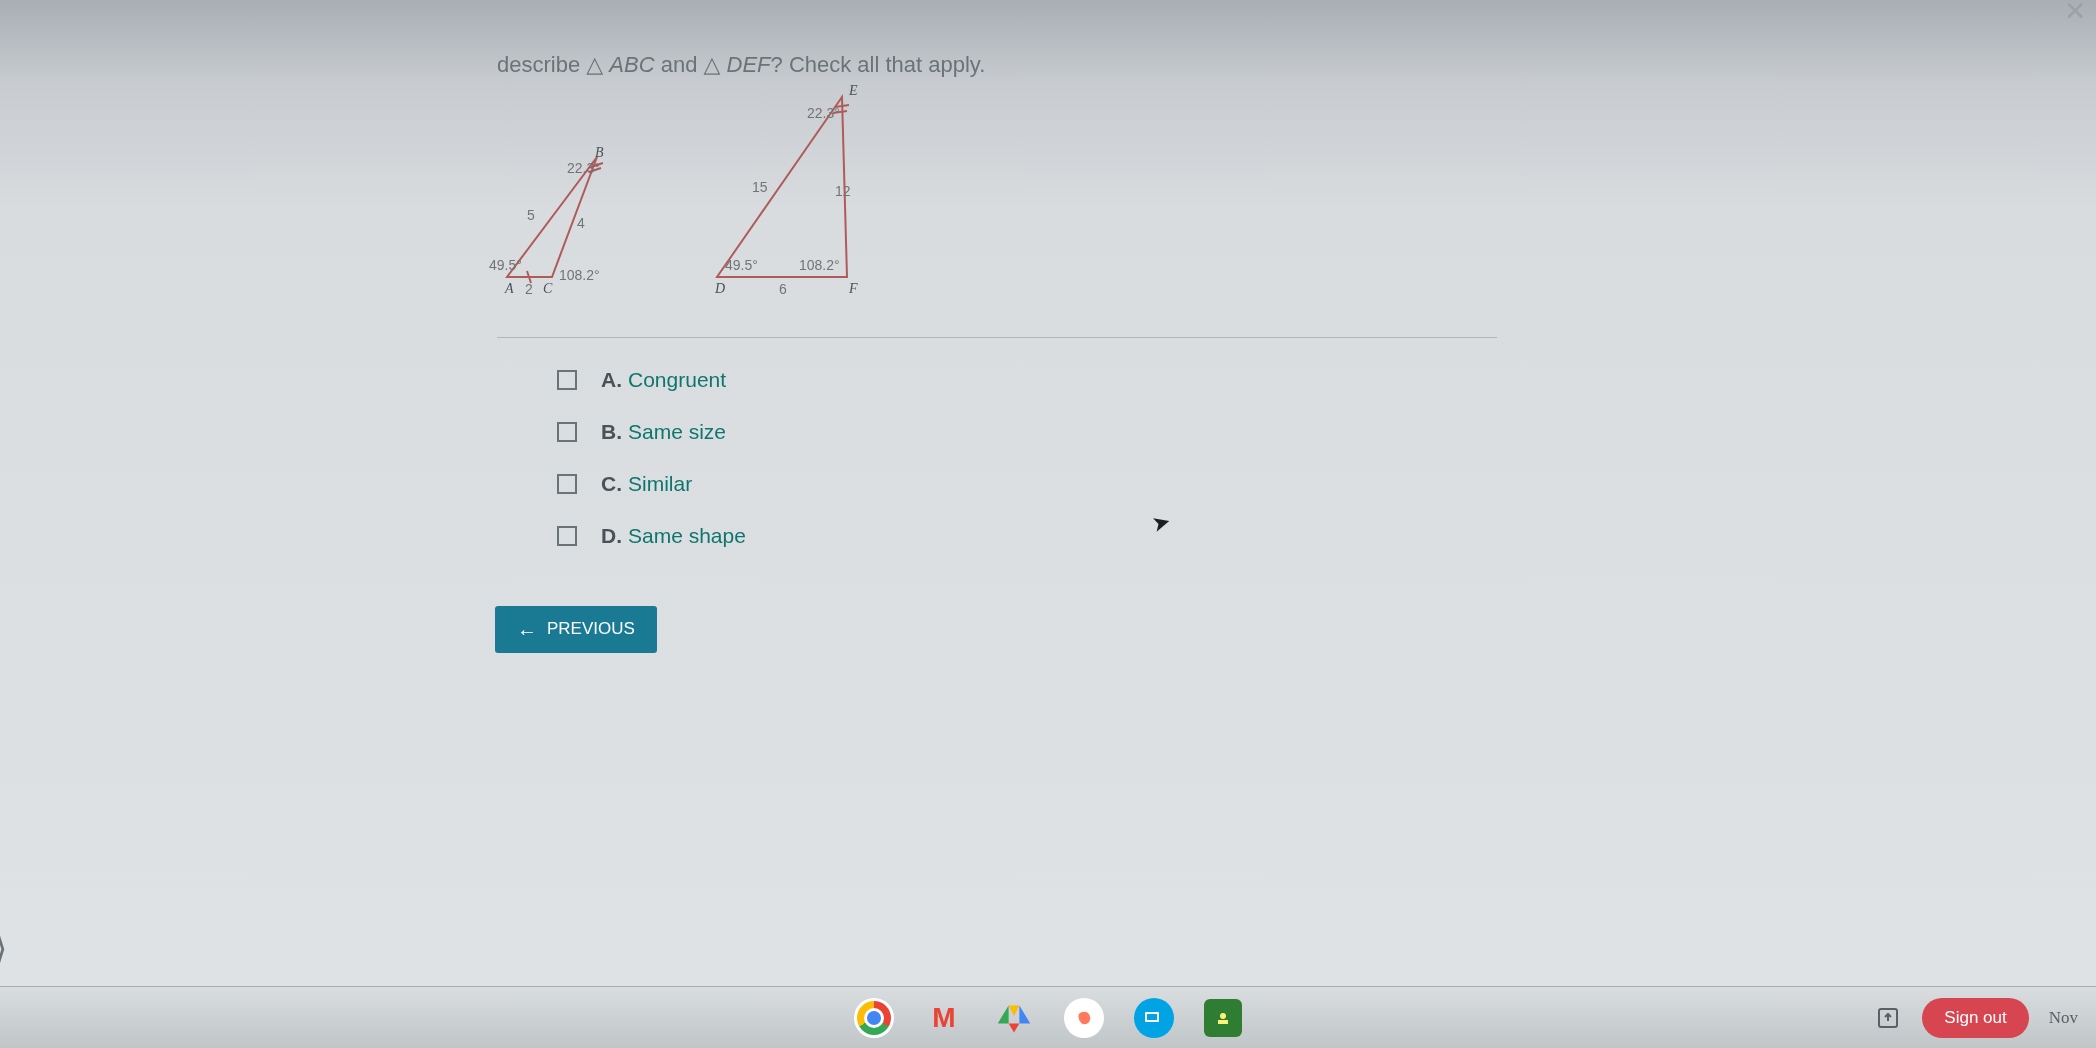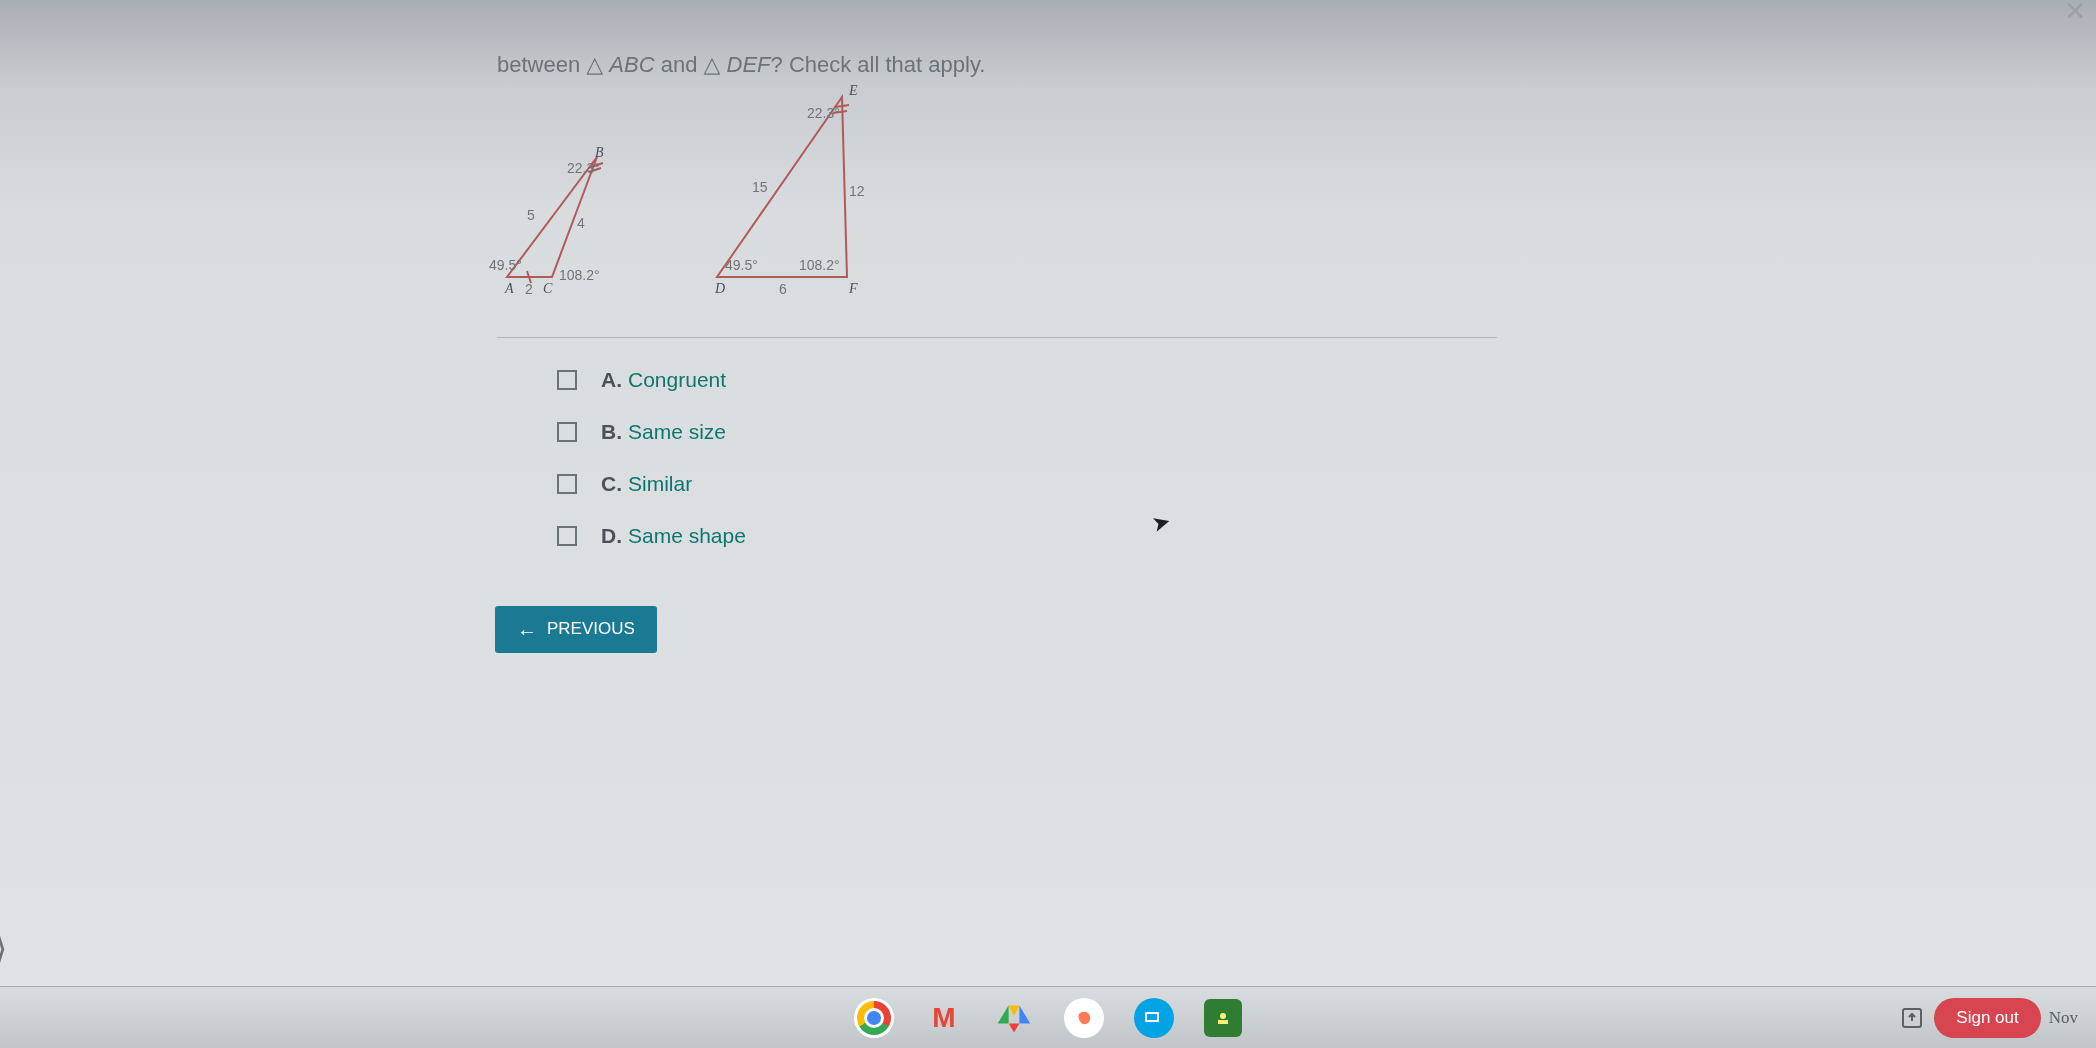--- a/index.html
+++ b/index.html
@@ -148,21 +148,21 @@
   .brain { background:#fff; }
   .brain svg { width:26px; height:26px; }
   .proj { background:#00a4e4; color:#fff; font-size:18px;}
   .class { background:#2e7d32; width:38px; height:38px; border-radius:6px; color:#fff;}
 
   .taskbar-right {
     position: absolute;
     right: 18px;
     display: flex;
     align-items: center;
-    gap: 8px;
+    gap: 20px;
   }
   .tray-icon {
     width: 28px; height: 28px;
     color: #5a6166;
     cursor: pointer;
     display:flex; align-items:center; justify-content:center;
   }
   .signout {
     background: #d64550;
     color: #fff;
@@ -196,21 +196,21 @@
 <body>
 
 <div class="page">
 
   <div class="top-right-x">✕</div>
   <div class="left-curve">⟩</div>
 
   <div class="content">
 
     <div class="q-text">
-      <span>between </span><span class="triangle-sym">△ </span><i>ABC</i><span> and </span><span class="triangle-sym">△ </span><i>DEF</i><span>? Check all that apply.</span>
+      <span>describe </span><span class="triangle-sym">△ </span><i>ABC</i><span> and </span><span class="triangle-sym">△ </span><i>DEF</i><span>? Check all that apply.</span>
     </div>
 
     <div class="figure-area">
       <svg width="500" height="230">
 
         <polygon points="10,190 100,70 55,190" fill="none" stroke="#b05a5a" stroke-width="2"></polygon>
         <line x1="94" y1="80" x2="106" y2="76" stroke="#b05a5a" stroke-width="2"></line>
         <line x1="92" y1="85" x2="104" y2="81" stroke="#b05a5a" stroke-width="2"></line>
 
         <line x1="30" y1="184" x2="34" y2="196" stroke="#b05a5a" stroke-width="2"></line>
@@ -226,21 +226,21 @@
       <div class="fig-num" style="left:80px; top:128px;">4</div>
       <div class="fig-num" style="left:-8px; top:170px;">49.5°</div>
       <div class="fig-num" style="left:62px; top:180px;">108.2°</div>
       <div class="fig-label" style="left:8px; top:194px;">A</div>
       <div class="fig-num" style="left:28px; top:194px;">2</div>
       <div class="fig-label" style="left:46px; top:194px;">C</div>
 
       <div class="fig-label" style="left:352px; top:-4px;">E</div>
       <div class="fig-num" style="left:310px; top:18px;">22.3°</div>
       <div class="fig-num" style="left:255px; top:92px;">15</div>
-      <div class="fig-num" style="left:352px; top:96px;">12</div>
+      <div class="fig-num" style="left:338px; top:96px;">12</div>
       <div class="fig-num" style="left:228px; top:170px;">49.5°</div>
       <div class="fig-num" style="left:302px; top:170px;">108.2°</div>
       <div class="fig-label" style="left:218px; top:194px;">D</div>
       <div class="fig-num" style="left:282px; top:194px;">6</div>
       <div class="fig-label" style="left:352px; top:194px;">F</div>
     </div>
 
     <hr class="divider">
 
     <div class="options">

